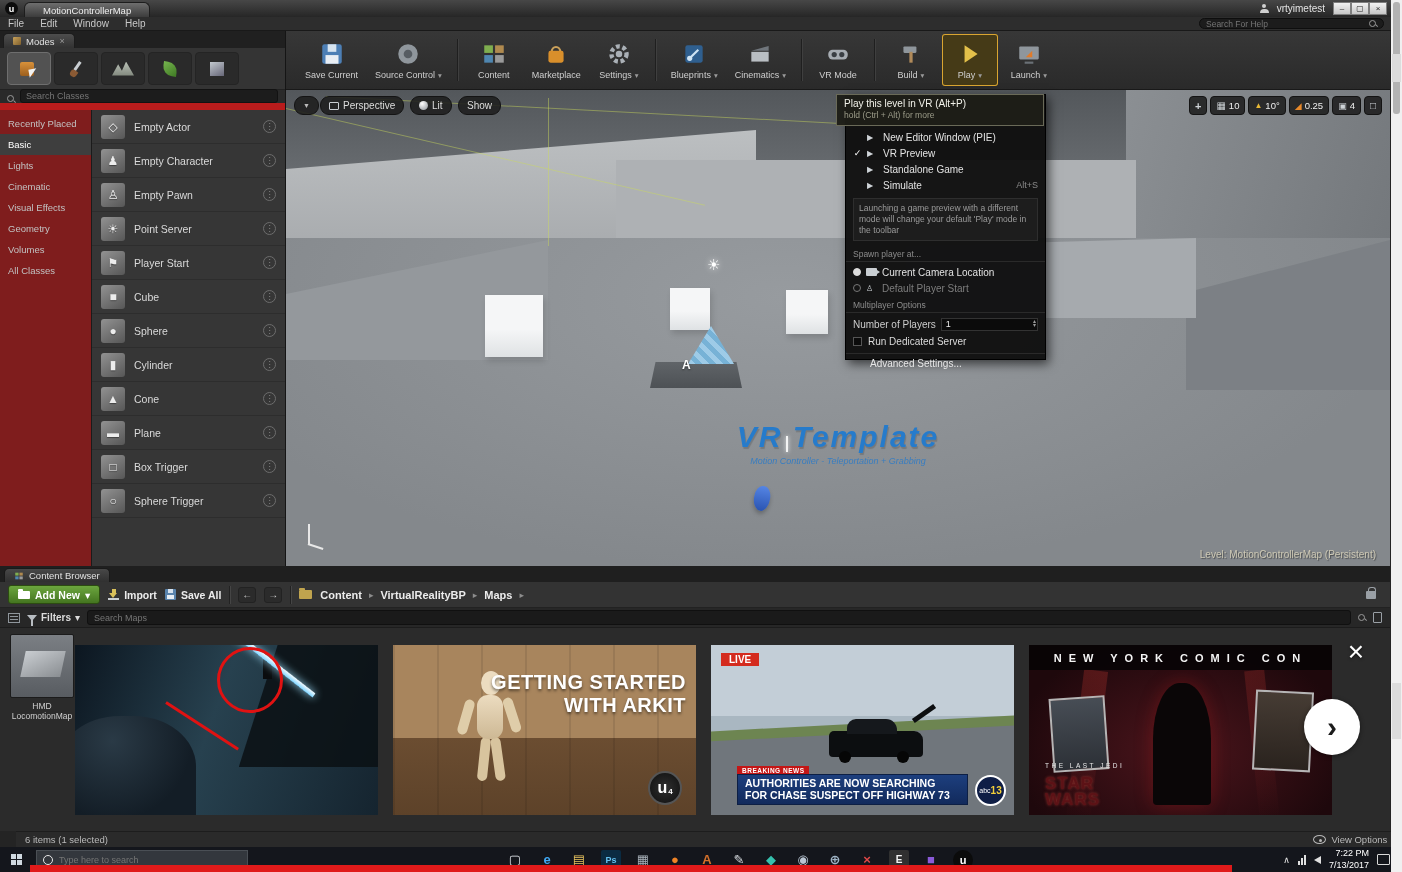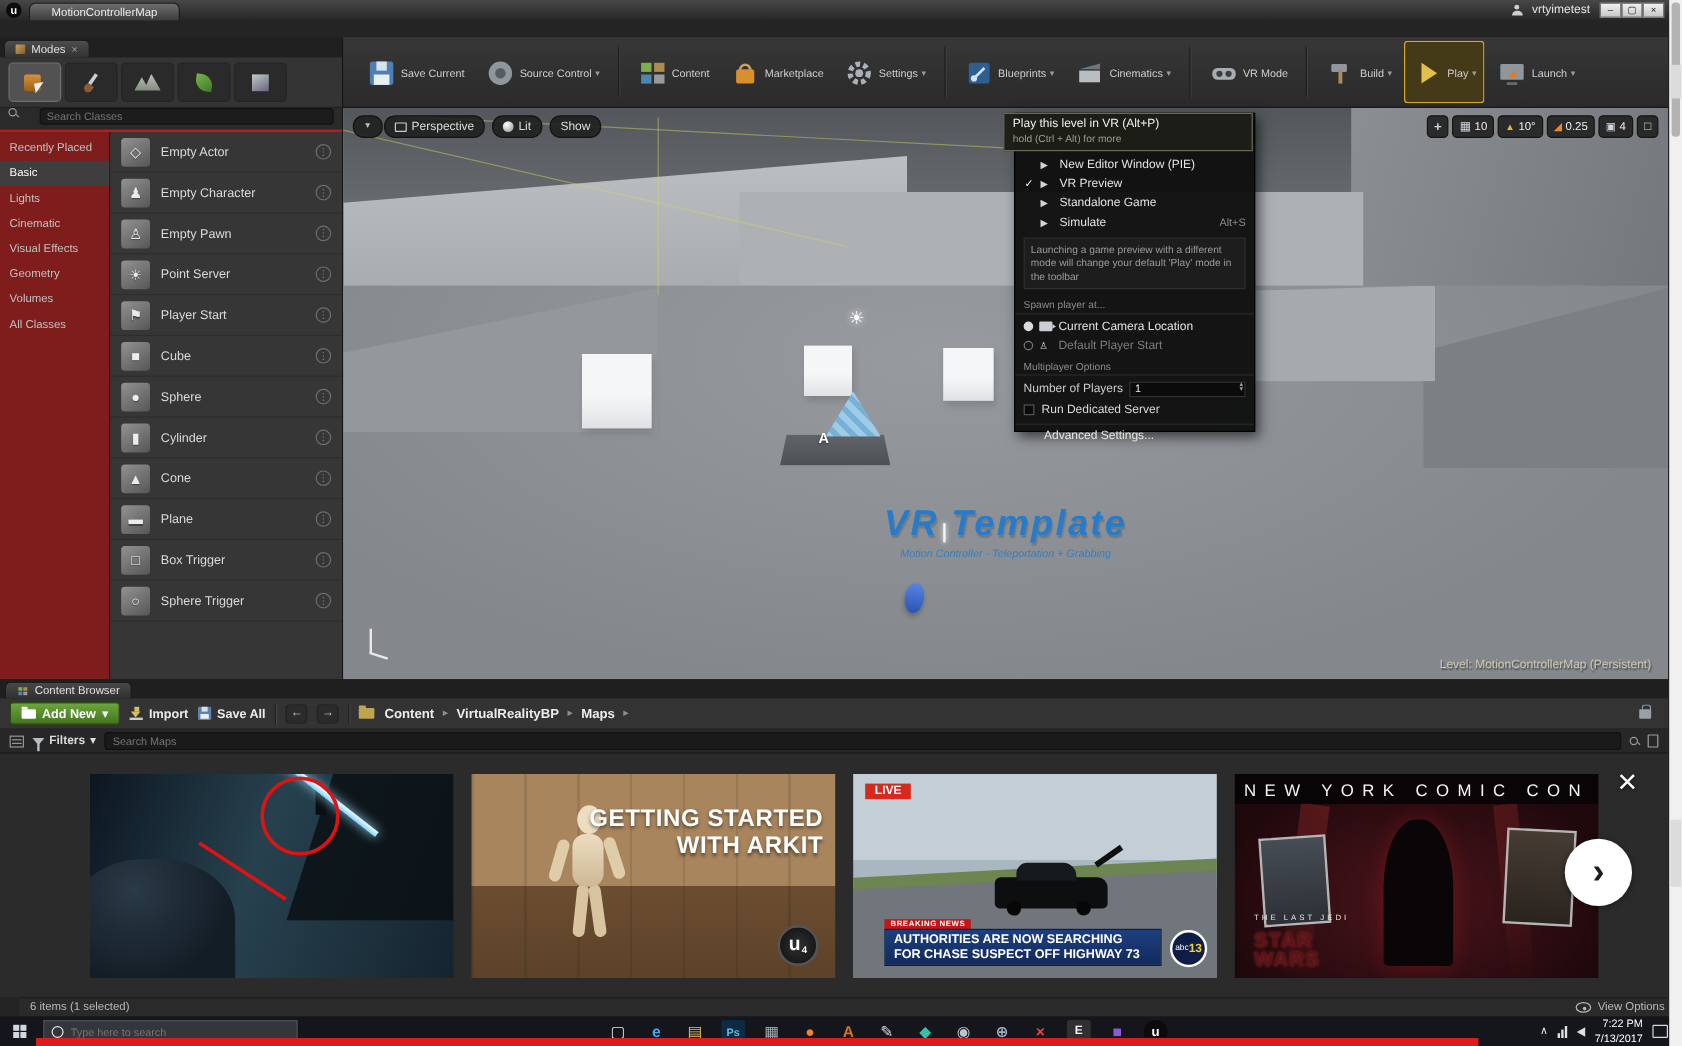--- a/index.html
+++ b/index.html
@@ -42,35 +42,35 @@
 .mode-tool.sel{background:#525252;border-color:#6e6e6e}
 .mi-place{width:18px;height:18px;position:relative}
 .mi-place::before{content:"";position:absolute;inset:2px 4px 2px 0;background:linear-gradient(#d8913a,#9c5f1e);border-radius:2px}
 .mi-place::after{content:"";position:absolute;right:1px;bottom:1px;border-left:8px solid #f2f2f2;border-bottom:8px solid transparent;transform:rotate(-10deg)}
 .mi-paint{width:18px;height:18px;position:relative}
 .mi-paint::before{content:"";position:absolute;left:9px;top:1px;width:3px;height:10px;background:#c9ced2;transform:rotate(35deg)}
 .mi-paint::after{content:"";position:absolute;left:3px;top:10px;width:7px;height:7px;background:#8a5a34;border-radius:50% 0 60% 60%;transform:rotate(35deg)}
 .mi-land{width:22px;height:14px;background:linear-gradient(#b9c0b6,#82897e);clip-path:polygon(0 100%,28% 20%,45% 66%,64% 0,100% 100%)}
 .mi-fol{width:14px;height:14px;background:linear-gradient(135deg,#76b44e,#3f7a24);border-radius:0 70% 0 70%;transform:rotate(8deg)}
 .mi-geo{width:14px;height:14px;background:linear-gradient(150deg,#c2c8ce,#667)}
-.class-search-row{height:20px;background:#2a2a2a;border-bottom:2px solid #b91c1c;display:flex;align-items:flex-start;gap:18px;padding:0 7px;flex:none}
+.class-search-row{height:20px;background:#2a2a2a;border-bottom:7px solid #b91c1c;display:flex;align-items:flex-end;gap:5px;padding:0 7px;flex:none}
 .class-search-row input{flex:1;height:14px;background:#1c1c1c;border:1px solid #121212;border-radius:3px;color:#b0b0b0;font-size:9px;padding:0 5px}
 .modes-body{flex:1;display:flex;min-height:0}
 .cat-col{width:92px;background:#7f1d1d;border-right:1px solid #1b1b1b;padding-top:3px;flex:none}
 .cat{height:21px;display:flex;align-items:center;padding:0 8px;font-size:9.5px;color:#c2c2c2}
 .cat.sel{background:#3e3e3e;color:#fff}
 .item-list{flex:1;background:#363636}
 .pi{height:34px;display:flex;align-items:center;gap:9px;padding:0 9px;border-bottom:1px solid #2d2d2d}
 .pi-icon{width:24px;height:24px;border-radius:3px;background:linear-gradient(145deg,#929292,#565656);color:#ececec;display:flex;align-items:center;justify-content:center;font-size:12px;flex:none;text-shadow:0 1px 1px rgba(0,0,0,.4)}
 .pi-label{flex:1;font-size:10.5px;color:#dadada}
 .pi-grip{width:13px;height:13px;border:1px solid #6d6d6d;border-radius:50%;color:#8d8d8d;font-size:8px;display:flex;align-items:center;justify-content:center;flex:none}
 
 
 .main-toolbar{left:286px;top:31px;width:1104px;height:59px;background:linear-gradient(#373737,#2a2a2a);border-bottom:1px solid #191919;display:flex;align-items:center;padding:0 12px;gap:3px;z-index:4}
-.tbb{height:52px;min-width:56px;padding:3px 7px 2px;display:flex;flex-direction:row;align-items:center;justify-content:center;gap:3px;border-radius:3px}
+.tbb{height:52px;min-width:56px;padding:3px 7px 2px;display:flex;flex-direction:column;align-items:center;justify-content:center;gap:3px;border-radius:3px}
 .tbb.active{background:#453a17;box-shadow:0 0 0 1px #d9a531 inset}
 .tbb .lbl{font-size:9px;color:#cfcfcf;white-space:nowrap;display:flex;align-items:center;gap:3px}
 .tbb .dd{color:#9a9a9a;font-size:7.5px}
 .tbsep{width:1px;height:42px;background:#1f1f1f;margin:0 5px;box-shadow:1px 0 0 #3f3f3f}
 svg.tbi{width:26px;height:26px}
 
 
 .viewport{left:286px;top:90px;width:1104px;height:476px;background:#7d8186;overflow:hidden}
 .sc{position:absolute}
 .sc-top{left:0;top:0;width:100%;height:96px;background:linear-gradient(#53575b,#6b6f73)}
@@ -203,21 +203,21 @@
 .t3-car::before{content:"";position:absolute;left:18px;top:-12px;width:50px;height:15px;background:#15181c;border-radius:9px 11px 0 0}
 .t3-hood{position:absolute;left:200px;top:66px;width:26px;height:5px;background:#0c0e10;transform:rotate(-35deg)}
 .t3-wheel{position:absolute;left:128px;top:106px;width:12px;height:12px;border-radius:50%;background:#060606;box-shadow:58px 0 0 #060606}
 .t3-live{position:absolute;left:10px;top:8px;background:#d42b1e;color:#fff;font-weight:bold;font-size:10px;padding:1px 8px}
 .t3-breaking{position:absolute;left:26px;bottom:40px;background:#c41616;color:#fff;font-size:6.5px;font-weight:bold;letter-spacing:.5px;padding:1px 5px}
 .t3-banner{position:absolute;left:26px;right:46px;bottom:10px;background:linear-gradient(#1d3f7e,#122a5c);border:1px solid #0d1f44;color:#fff;font-weight:bold;font-size:10.5px;line-height:1.2;padding:2px 7px}
 .t3-logo{position:absolute;right:8px;bottom:9px;width:31px;height:31px;border-radius:50%;background:#0f1e46;border:2px solid #fff;color:#fff;display:flex;flex-direction:row;align-items:center;justify-content:center;line-height:1}
 .t3-logo .a{font-size:7px}
 .t3-logo .n{font-size:10px;font-weight:bold;color:#f2cf3a}
 .t4{left:1029px;background:radial-gradient(ellipse at 50% 62%,#4c151c,#1e080c 78%)}
-.t4-head{position:absolute;left:0;top:0;right:0;height:25px;background:rgba(8,4,5,.92);display:flex;align-items:center;justify-content:center;color:#f4f4f4;font-size:14px;letter-spacing:7px;font-weight:normal}
+.t4-head{position:absolute;left:0;top:0;right:0;height:25px;background:rgba(8,4,5,.92);display:flex;align-items:center;justify-content:center;color:#f4f4f4;font-size:11px;letter-spacing:7px;font-weight:bold}
 .t4-s1{position:absolute;left:46px;top:25px;width:24px;height:150px;background:linear-gradient(rgba(255,70,60,.22),transparent);transform:rotate(7deg)}
 .t4-s2{position:absolute;right:60px;top:25px;width:20px;height:150px;background:linear-gradient(rgba(255,70,60,.18),transparent);transform:rotate(-6deg)}
 .t4-photoL{position:absolute;left:22px;top:52px;width:56px;height:74px;background:linear-gradient(#474d55,#2c3036);border:2px solid #b5b5b5;transform:rotate(-4deg)}
 .t4-photoR{position:absolute;right:20px;top:46px;width:58px;height:80px;background:linear-gradient(#463c34,#2a231e);border:2px solid #b5b5b5;transform:rotate(3deg)}
 .t4-kylo{position:absolute;left:124px;top:38px;width:58px;height:122px;background:#0a0607;border-radius:46% 46% 4px 4px;box-shadow:0 0 18px rgba(180,30,30,.35)}
 .t4-tlj{position:absolute;left:16px;bottom:46px;color:#e8e8e8;font-size:6.5px;letter-spacing:2.5px}
 .t4-sw{position:absolute;left:16px;bottom:7px;color:#5c1216;font-weight:bold;font-size:17px;line-height:.95;letter-spacing:1px;text-shadow:0 0 3px #93302c}
 .ov-close{left:1338px;top:634px;width:36px;height:36px;color:#fff;font-size:28px;line-height:1;display:flex;align-items:center;justify-content:center;z-index:30;text-shadow:0 1px 3px rgba(0,0,0,.6)}
 .ov-next{left:1304px;top:699px;width:56px;height:56px;border-radius:50%;background:#fff;color:#1c1c1c;font-size:30px;font-weight:bold;display:flex;align-items:center;justify-content:center;z-index:30;box-shadow:0 1px 5px rgba(0,0,0,.45)}
 
@@ -260,20 +260,30 @@
       <span class="person-icon"></span>
       <span class="user-label">vrtyimetest</span>
       <div class="win-controls">
         <div class="win-btn">–</div>
         <div class="win-btn">▢</div>
         <div class="win-btn">×</div>
       </div>
     </div>
   </div>
 
+  <div class="r menubar">
+    <span class="menu-item">File</span>
+    <span class="menu-item">Edit</span>
+    <span class="menu-item">Window</span>
+    <span class="menu-item">Help</span>
+    <div class="help-search">
+      <input placeholder="Search For Help" style="">
+      <span class="mag"></span>
+    </div>
+  </div>
 
   <div class="r modes">
     <div class="modes-tabstrip">
       <div class="modes-tab">
         <span class="modes-tab-ic"></span>
         <span>Modes</span>
         <span class="tab-x">×</span>
       </div>
     </div>
     <div class="mode-tools">
@@ -652,20 +662,27 @@
     <div class="filters">
       <span class="funnel"></span>
       <span>Filters</span>
       <span class="dd">▾</span>
     </div>
     <input placeholder="Search Maps" style="">
     <span class="mag"></span>
     <span class="doc-ic"></span>
   </div>
   <div class="r cb-content"></div>
+  <div class="r asset">
+    <div class="asset-thumb"></div>
+    <div class="asset-label">
+      <div>HMD</div>
+      <div>LocomotionMap</div>
+    </div>
+  </div>
 
   <div class="thumb t1">
     <div class="t1-cliff"></div>
     <div class="t1-fig"></div>
     <div class="t1-saber"></div>
     <div class="t1-rey"></div>
     <div class="t1-line"></div>
     <div class="t1-circle"></div>
   </div>
   <div class="thumb t2">

